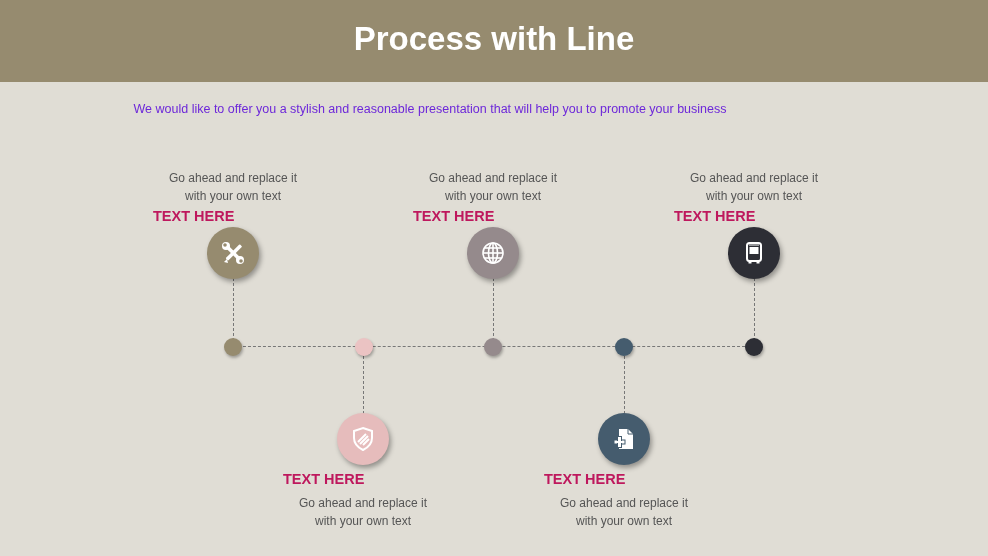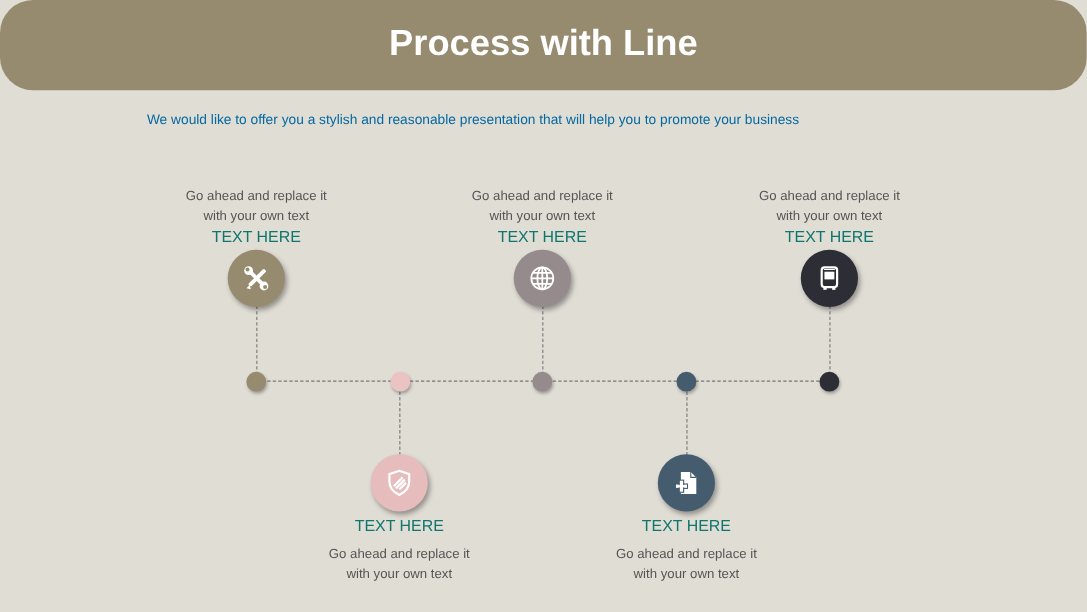--- a/index.html
+++ b/index.html
@@ -1,25 +1,25 @@
 <!DOCTYPE html>
 <html><head>
 <meta charset="utf-8">
 <style>
   html,body{margin:0;padding:0;}
   body{width:988px;height:556px;background:#e0ddd5;position:relative;overflow:hidden;font-family:"Liberation Sans",sans-serif;}
-  .header{position:absolute;left:0;top:0;width:988px;height:82px;background:#968b6f;border-radius:30px;}
+  .header{position:absolute;left:0;top:0;width:988px;height:82px;background:#968b6f;}
   .title{position:absolute;left:0;top:20px;width:988px;text-align:center;color:#ffffff;font-size:33px;font-weight:bold;font-family:"Liberation Sans",sans-serif;}
-  .subtitle{position:absolute;left:0;top:102px;width:860px;text-align:center;color:#0369a1;font-size:12.5px;}
+  .subtitle{position:absolute;left:0;top:102px;width:860px;text-align:center;color:#6d28d9;font-size:12.5px;}
   .hline{position:absolute;left:233px;top:346px;width:522px;border-top:1px dashed #777;height:0;}
   .vline{position:absolute;width:0;border-left:1px dashed #777;}
   .dot{position:absolute;width:18px;height:18px;border-radius:50%;box-shadow:1px 2px 3px rgba(0,0,0,0.3);}
   .circle{position:absolute;width:52px;height:52px;border-radius:50%;box-shadow:2px 3px 5px rgba(0,0,0,0.35);display:flex;align-items:center;justify-content:center;}
   .circle svg{width:28px;height:28px;}
-  .step-heading{position:absolute;width:160px;text-align:center;color:#0f766e;font-size:14.5px;font-weight:normal;}
+  .step-heading{position:absolute;width:160px;text-align:left;color:#be185d;font-size:14.5px;font-weight:bold;}
   .step-desc{position:absolute;width:160px;text-align:center;color:#555;font-size:12px;line-height:18px;}
 </style>
 </head>
 <body>
 
 <div class="header">
   <div class="title">Process with Line</div>
 </div>
 <div class="subtitle">We would like to offer you a stylish and reasonable presentation that will help you to promote your business</div>
 

